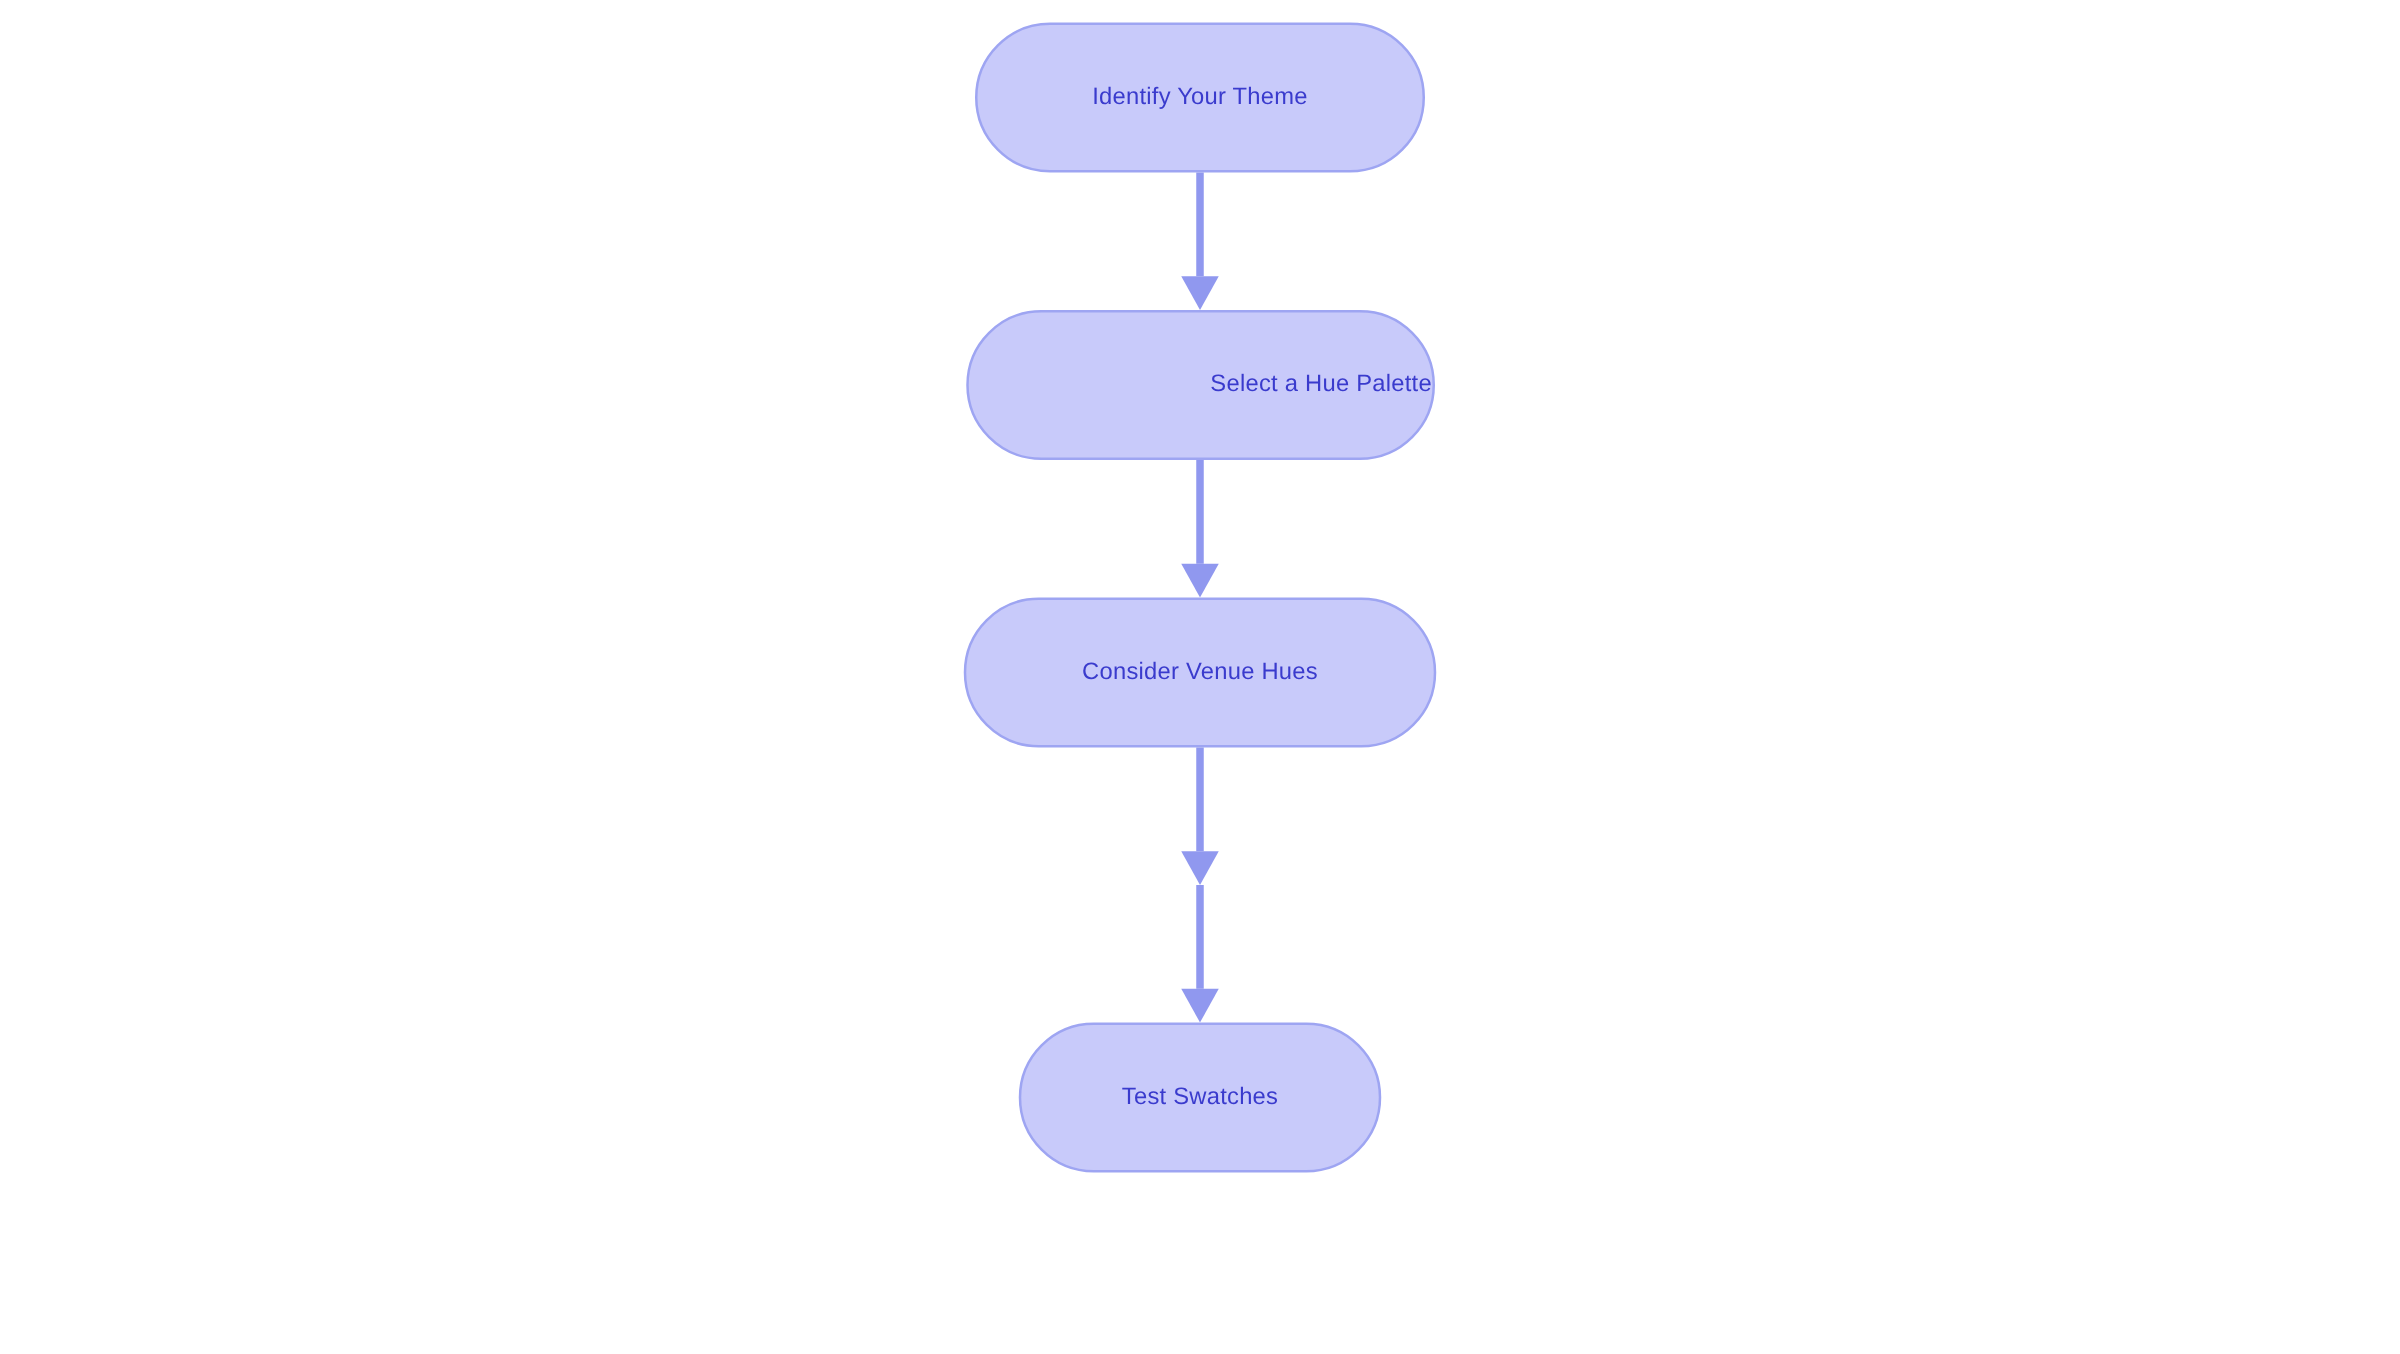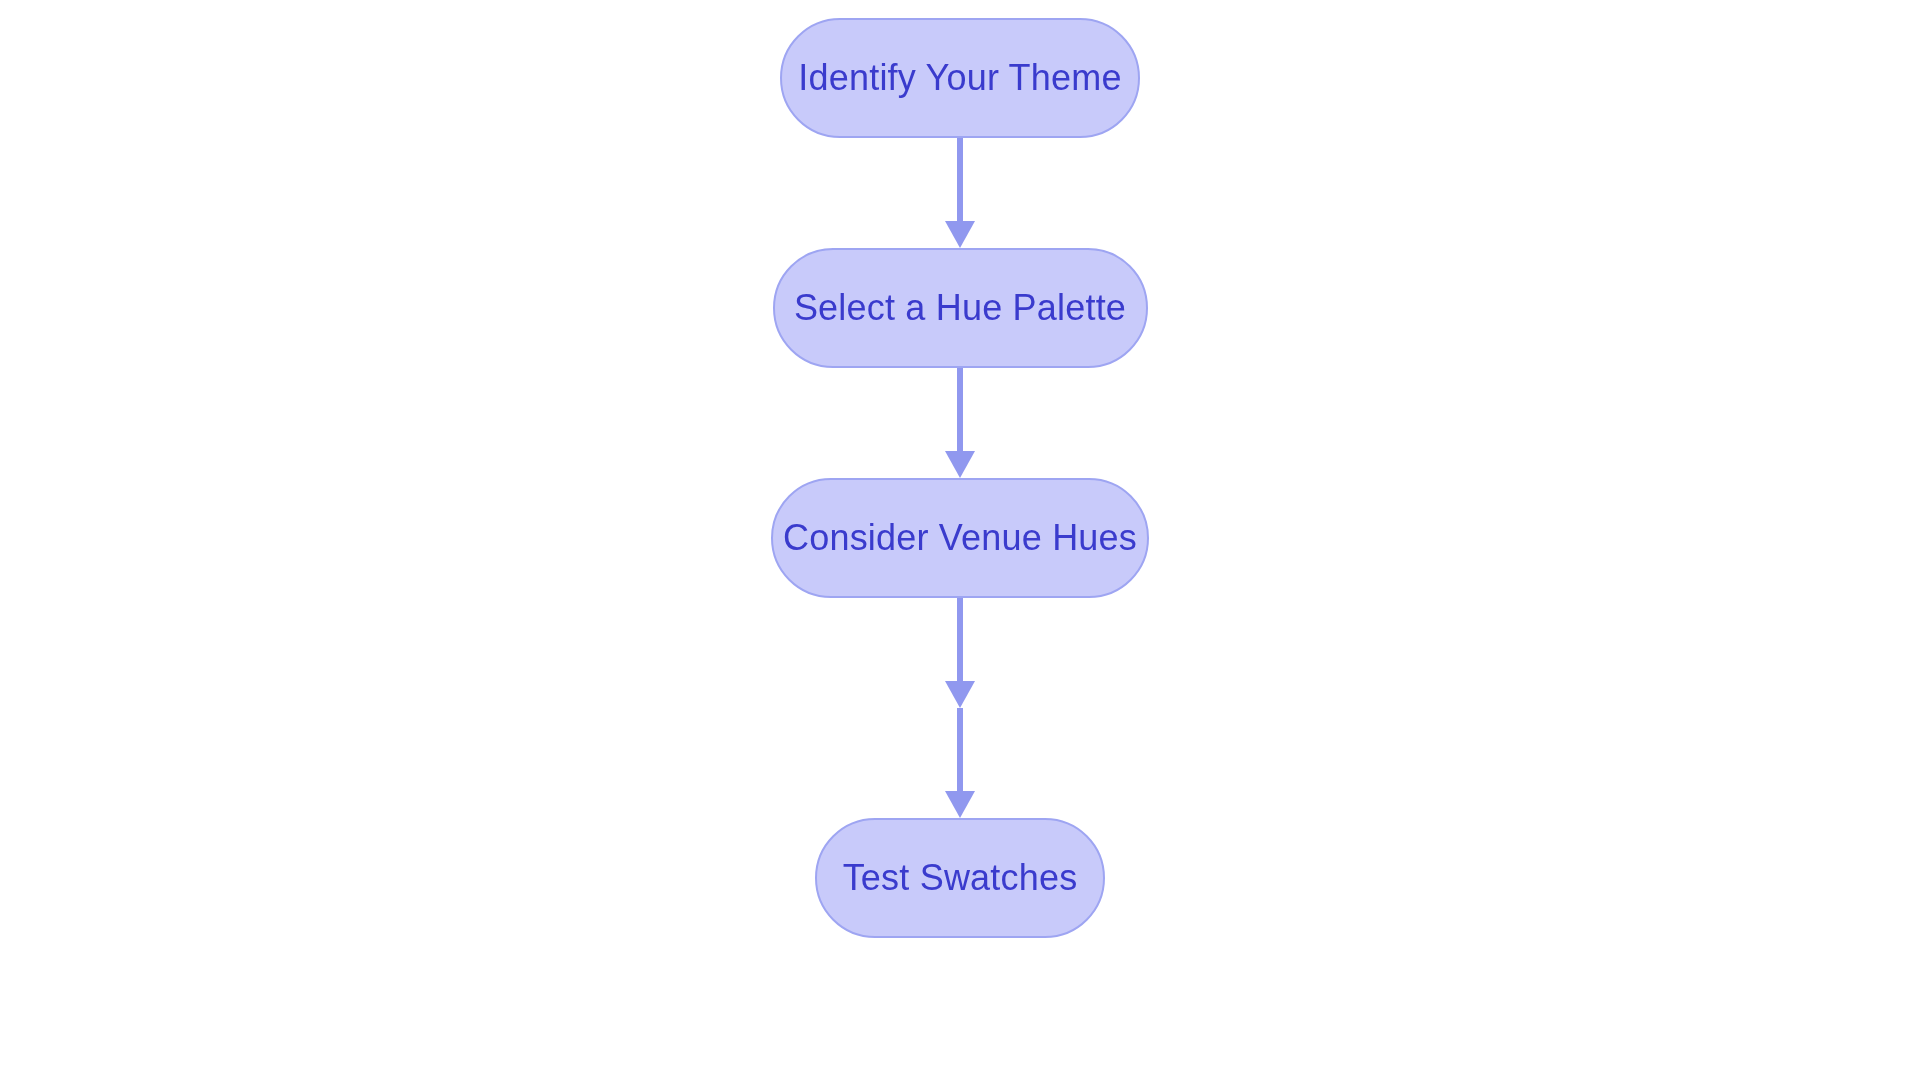--- a/index.html
+++ b/index.html
@@ -23,29 +23,29 @@
     flex-direction: column;
     align-items: center;
   }
   .node {
     box-sizing: border-box;
     height: 120px;
     border-radius: 60px;
     background: var(--node-fill, #c8cafa);
     border: 2px solid var(--node-border, #9ea5f2);
     color: var(--node-text, #3a3bcd);
-    font-size: 36px;
+    font-size: 19px;
     letter-spacing: 0.2px;
     display: flex;
     align-items: center;
     justify-content: center;
     white-space: nowrap;
   }
   .node-1 { width: 360px; }
-  .node-2 { width: 375px; }
+  .node-2 { width: 375px; justify-content: flex-end; }
   .node-3 { width: 378px; }
   .node-4 { width: 412px; }
   .node-5 { width: 290px; align-items: center; }
   .arrow {
     height: 110px;
     display: flex;
     flex-direction: column;
     align-items: center;
   }
   .arrow .stem {

